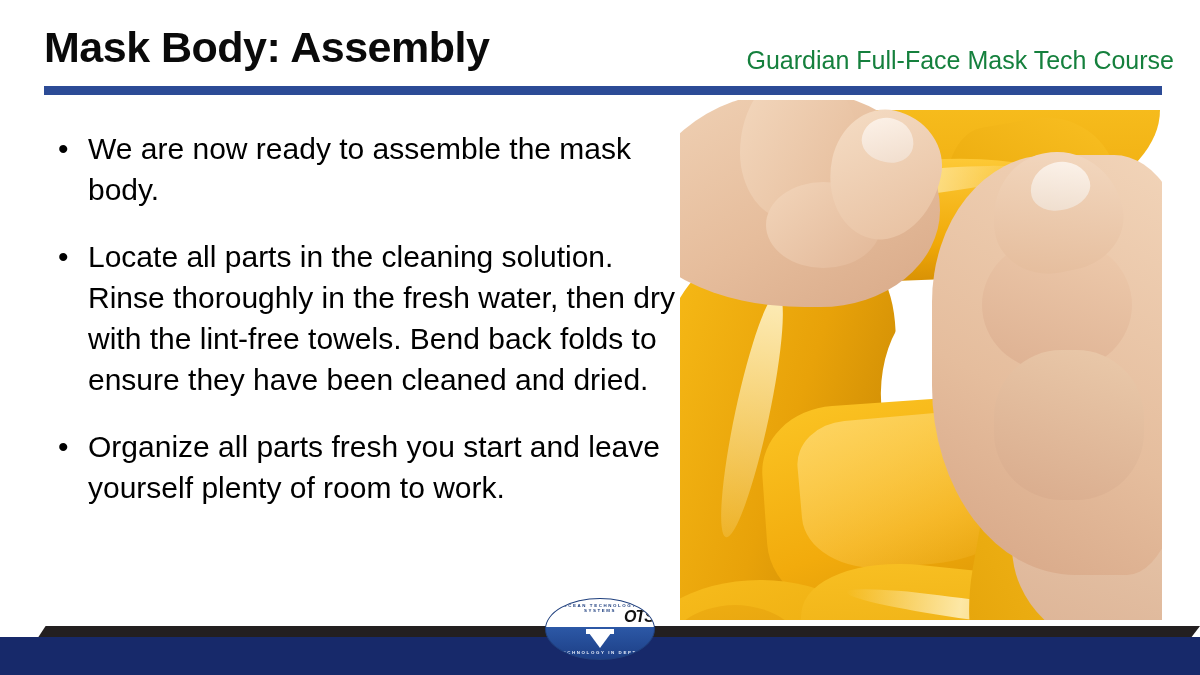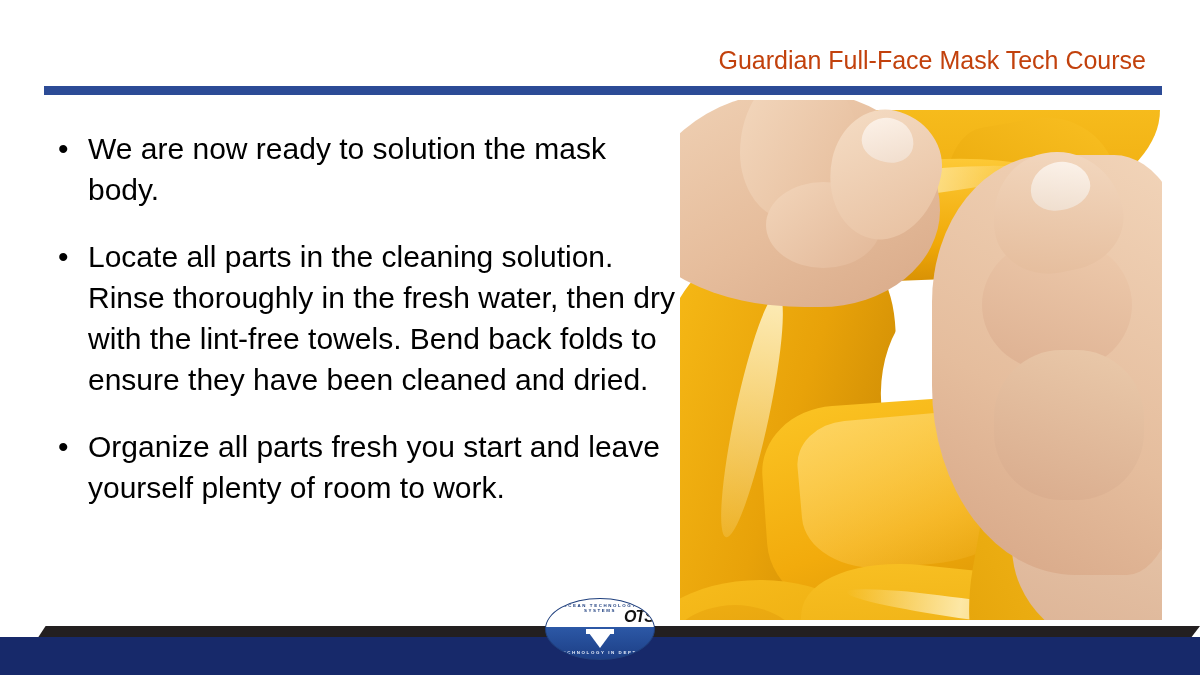--- a/index.html
+++ b/index.html
@@ -30,24 +30,24 @@
     font-weight: bold;
     color: #0a0a0a;
     letter-spacing: -0.5px;
     line-height: 1.0;
     white-space: nowrap;
     font-family: "Liberation Sans", sans-serif;
   }
 
   .course-name {
     position: absolute;
-    right: 54px;
+    right: 26px;
     top: 46px;
     font-size: 25px;
-    color: #c2410c;
+    color: #15803d;
     white-space: nowrap;
     font-family: "Liberation Sans", sans-serif;
     margin-left: 20px;
   }
 
   .title-rule {
     position: absolute;
     left: 44px;
     top: 86px;
     width: 1118px;
@@ -377,28 +377,29 @@
     width: 28px;
     height: 5px;
     background: #ffffff;
   }
 </style>
 </head>
 <body>
 
 <div class="slide">
 
+  <div class="slide-title">Mask Body: Assembly</div>
   <div class="course-name">Guardian Full-Face Mask Tech Course</div>
   <div class="title-rule"></div>
 
   <div class="bullet-list">
 
     <div class="bullet-item">
       <span class="bullet-mark">•</span>
-      <span class="bullet-text">We are now ready to solution the mask body.</span>
+      <span class="bullet-text">We are now ready to assemble the mask body.</span>
     </div>
 
     <div class="bullet-item">
       <span class="bullet-mark">•</span>
       <span class="bullet-text">Locate all parts in the cleaning solution. Rinse thoroughly in the fresh water, then dry with the lint-free towels. Bend back folds to ensure they have been cleaned and dried.</span>
     </div>
 
     <div class="bullet-item">
       <span class="bullet-mark">•</span>
       <span class="bullet-text">Organize all parts fresh you start and leave yourself plenty of room to work.</span>

